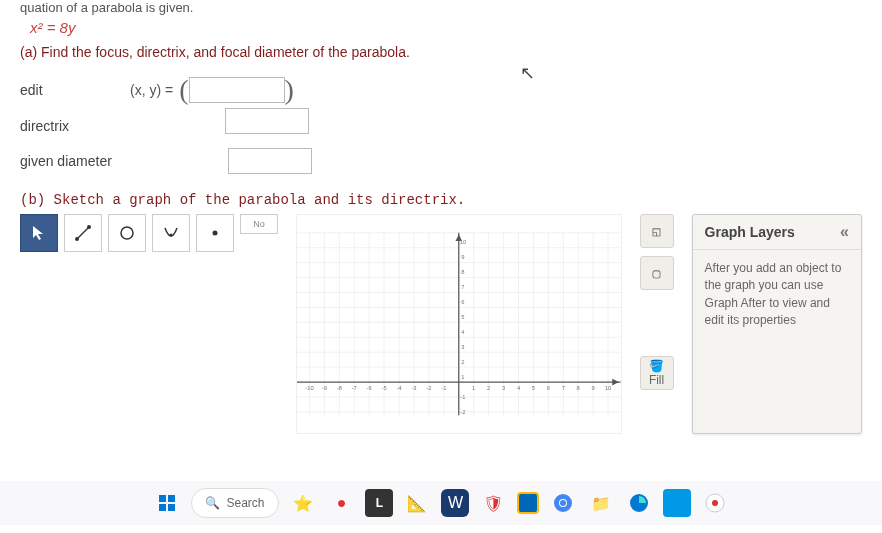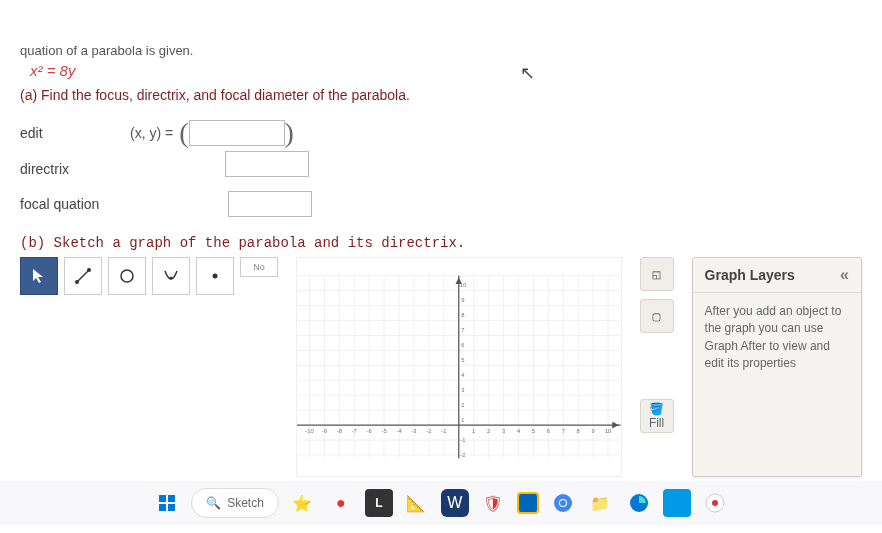--- a/index.html
+++ b/index.html
@@ -1,17 +1,17 @@
 <!DOCTYPE html>
 <html><head>
 <meta charset="utf-8">
 <style>
 * { box-sizing: border-box; margin: 0; padding: 0; }
 body { font-family: Arial, sans-serif; font-size: 14px; color: #333; background: #fff; width: 882px; height: 533px; overflow: hidden; position: relative; }
-.content { padding: 0 20px; margin-top: 43px; }
+.content { padding: 0 20px; }
 .cutoff { color: #555; font-size: 13px; }
 .equation { color: #c74545; font-style: italic; margin: 4px 0 8px 10px; font-size: 15px; }
 .question { color: #7f1d1d; margin-bottom: 14px; }
 .row { display: flex; align-items: center; margin-bottom: 12px; }
 .label { width: 110px; color: #444; }
 .xy { margin-right: 6px; color: #555; }
 .paren { font-size: 28px; color: #666; font-family: Georgia, serif; }
 .ibox { height: 26px; border: 1px solid #bbb; background: #fff; padding: 2px 4px; }
 .ibox.w { width: 96px; }
 .ibox.n { width: 84px; margin-left: 205px; }
@@ -50,21 +50,21 @@
     <input class="ibox w" style="">
     <span class="paren">)</span>
   </div>
 
   <div class="row">
     <div class="label">directrix</div>
   </div>
   <input class="ibox n" style="margin-top: -38px; margin-bottom: 14px; display: block;">
 
   <div class="row">
-    <div class="label" style="width:130px">focal quation</div>
+    <div class="label" style="width:130px">given diameter</div>
     <input class="ibox" style="width: 84px; margin-left: 78px;">
   </div>
 
   <div class="question sub">(b) Sketch a graph of the parabola and its directrix.</div>
 </div>
 
 <div class="graph-area">
   <div class="tools">
     <div class="tool sel">
         <svg width="16" height="16" viewBox="0 0 16 16">
@@ -199,21 +199,21 @@
   <div class="tb-icon">
       <svg width="18" height="18" viewBox="0 0 18 18">
         <rect x="1" y="1" width="7" height="7" fill="#0078d4"></rect>
         <rect x="10" y="1" width="7" height="7" fill="#0078d4"></rect>
         <rect x="1" y="10" width="7" height="7" fill="#0078d4"></rect>
         <rect x="10" y="10" width="7" height="7" fill="#0078d4"></rect>
       </svg>
     </div>
   <div class="search">
     <span style="margin-right:6px">🔍</span>
-    <span>Sketch</span>
+    <span>Search</span>
   </div>
   <div class="tb-icon">⭐</div>
   <div class="tb-icon" style="color:#d33">●</div>
   <div class="tb-icon" style="background:#333;color:#fff;font-weight:bold;font-size:12px">L</div>
   <div class="tb-icon">📐</div>
   <div class="tb-icon" style="background:#1a3a6e;color:#fff;border-radius:6px">W</div>
   <div class="tb-icon" style="color:#d33">🛡</div>
   <div class="tb-icon" style="background:#0067b8;width:22px;height:22px;border:2px solid #ffb900"></div>
   <div class="tb-icon">
       <svg width="20" height="20" viewBox="0 0 20 20">

